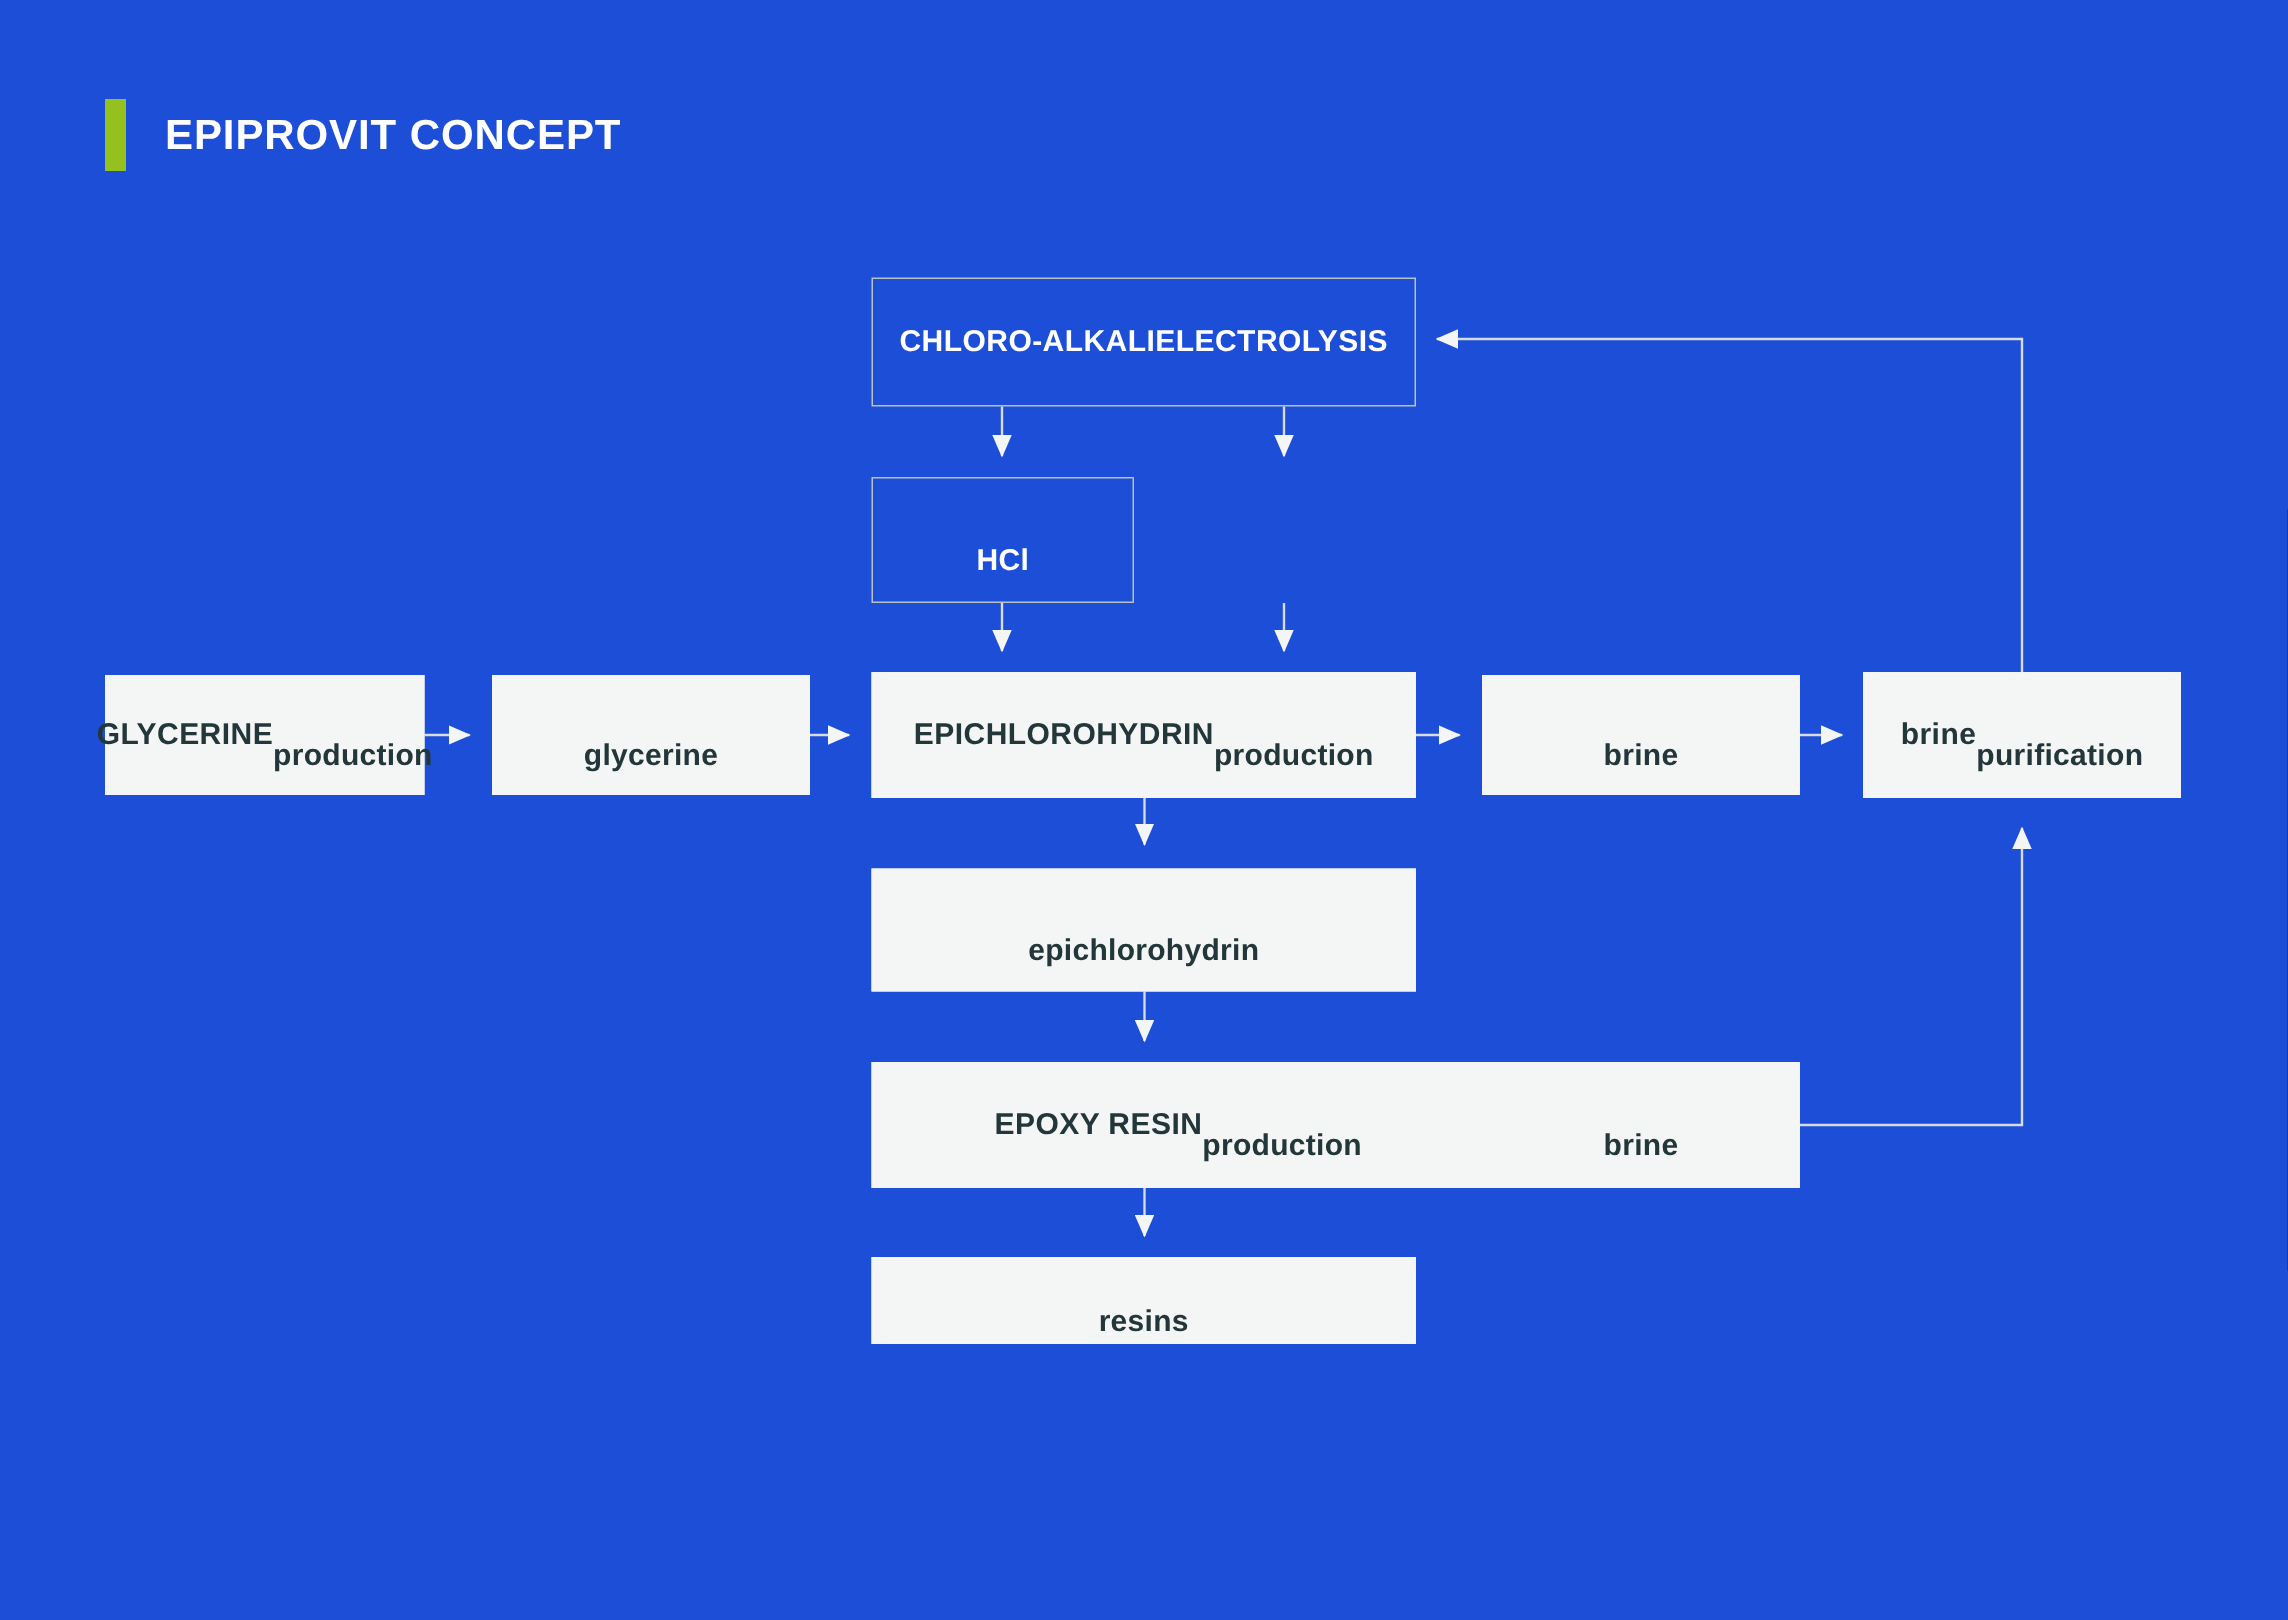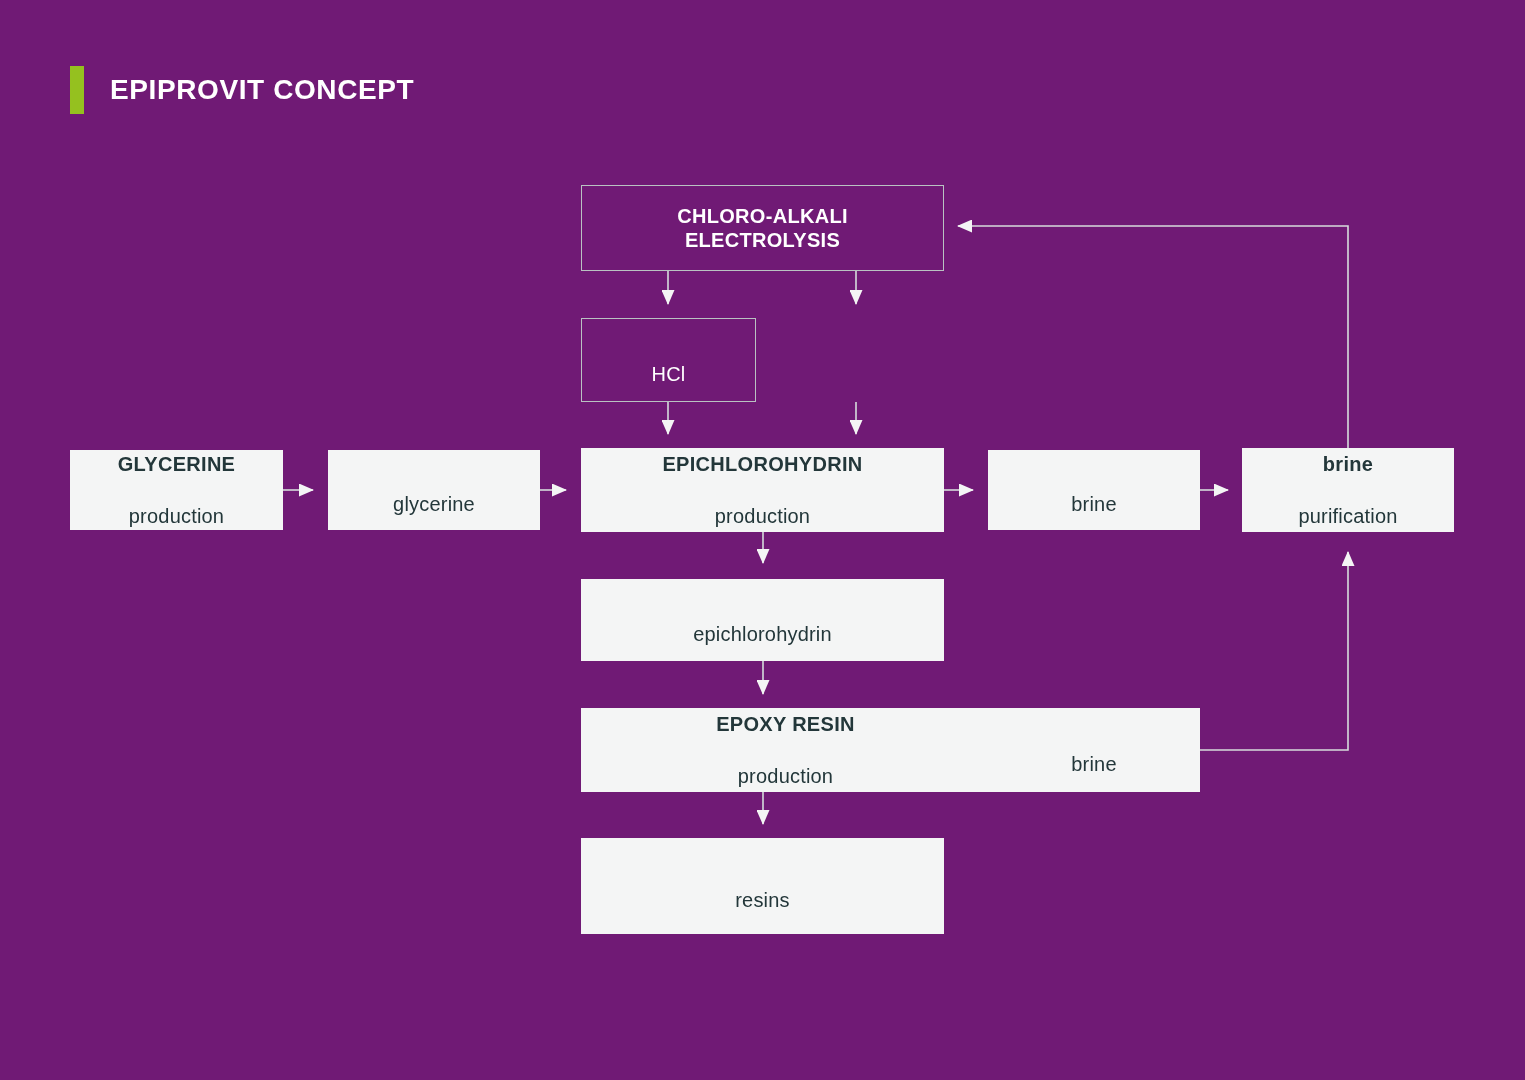--- a/index.html
+++ b/index.html
@@ -7,21 +7,21 @@
     padding: 0;
     background: #23373a;
   }
   body {
     font-family: "Liberation Sans", sans-serif;
   }
   #stage {
     position: relative;
     width: 1525px;
     height: 1080px;
-    background: #701a75;
+    background: #1d4ed8;
     overflow: hidden;
   }
 
   
   .title-wrap {
     position: absolute;
     left: 70px;
     top: 62px;
     display: flex;
     align-items: center;
@@ -39,21 +39,21 @@
     font-weight: bold;
     letter-spacing: 0.6px;
     white-space: nowrap;
   }
 
   
   .node {
     position: absolute;
     box-sizing: border-box;
     display: flex;
-    flex-direction: column;
+    flex-direction: row;
     align-items: center;
     justify-content: center;
     text-align: left;
     line-height: 1.22;
   }
   .node.filled {
     background: #f4f5f5;
     color: #23373a;
     border: 1px solid #f4f5f5;
   }
@@ -61,21 +61,21 @@
     background: transparent;
     color: #ffffff;
     border: 1px solid #b9c2c2;
   }
   .node .ln-strong {
     font-weight: bold;
     font-size: 20px;
     letter-spacing: 0.3px;
   }
   .node .ln-plain {
-    font-weight: normal;
+    font-weight: bold;
     font-size: 20px;
     letter-spacing: 0.2px;
     margin-top: 28px;
   }
   .node.outlined .ln-strong { font-size: 20px; }
 
   
   #wires {
     position: absolute;
     left: 0;
@@ -176,17 +176,17 @@
 
   <div class="node filled" style="left:581px; top:708px; width:409px; height:84px;">
     <div class="ln-strong">EPOXY RESIN</div>
     <div class="ln-plain">production</div>
   </div>
 
   <div class="node filled" style="left:988px; top:708px; width:212px; height:84px;">
     <div class="ln-plain">brine</div>
   </div>
 
-  <div class="node filled" style="left:581px; top:838px; width:363px; height:96px;">
+  <div class="node filled" style="left:581px; top:838px; width:363px; height:58px;">
     <div class="ln-plain">resins</div>
   </div>
 
 </div>
 
 </body></html>

